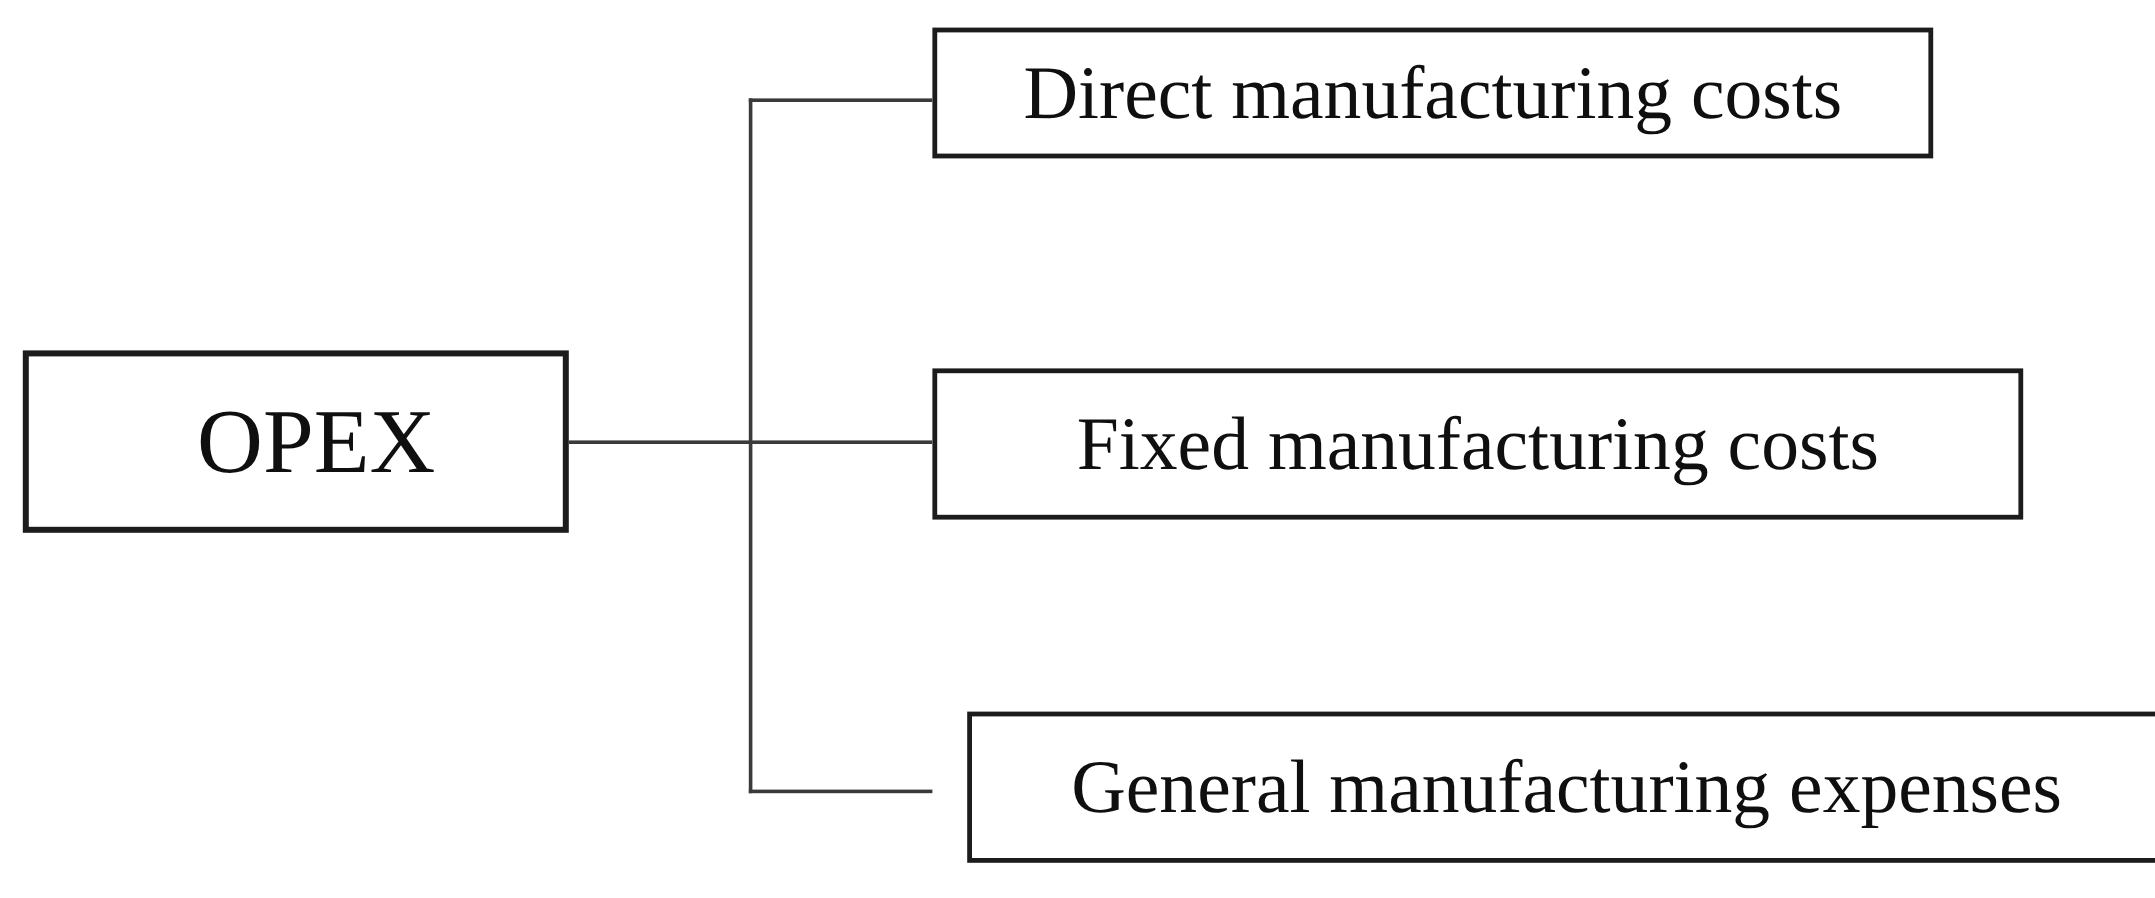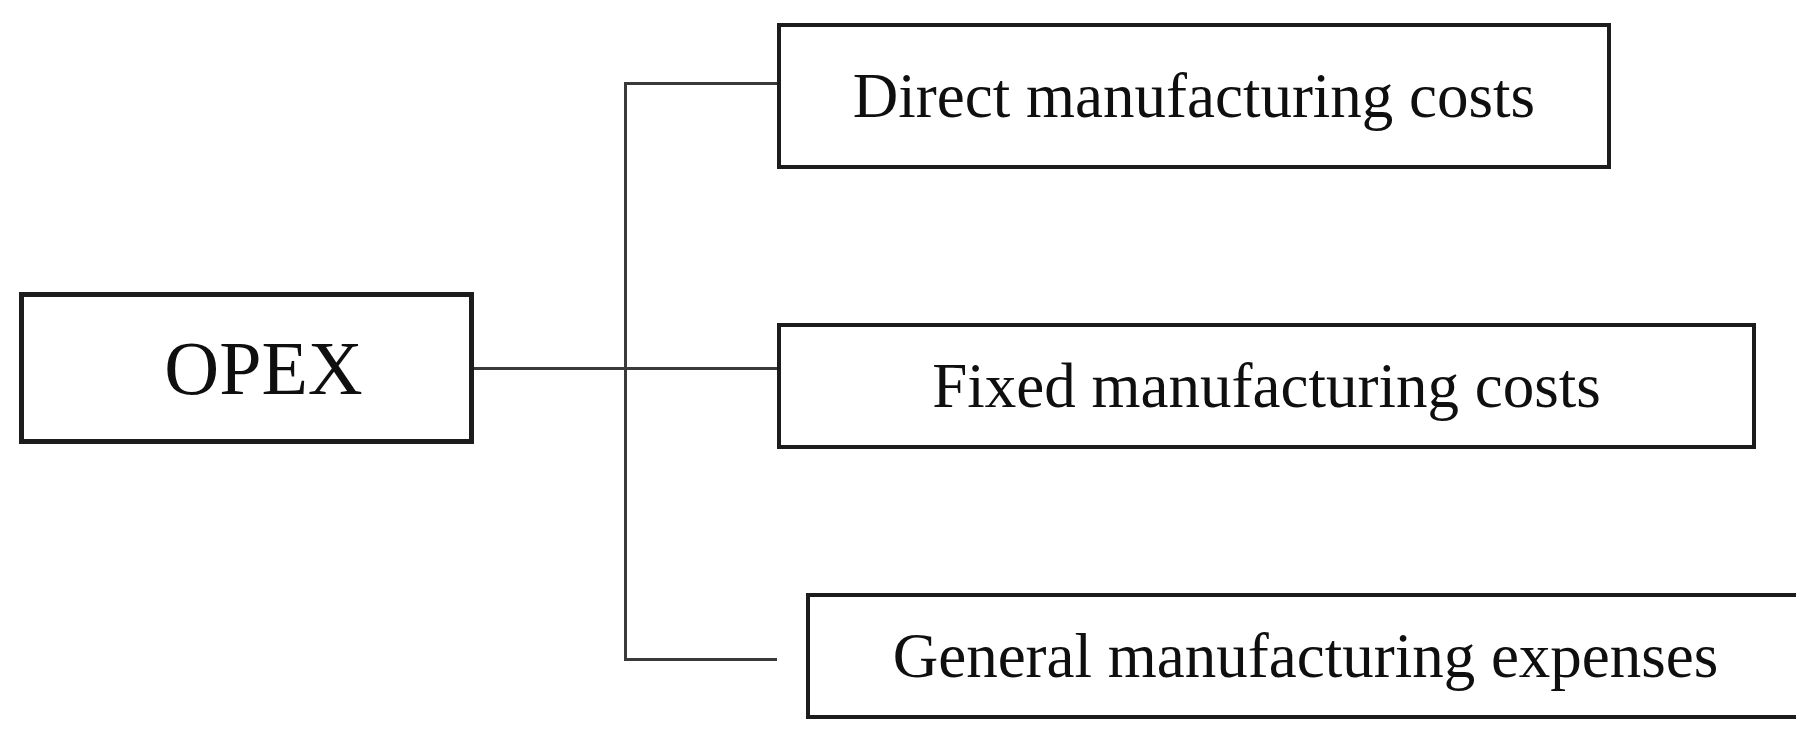--- a/index.html
+++ b/index.html
@@ -34,22 +34,22 @@
     line-height: 1;
   }
   .node.root {
     left: 19px; top: 292px;
     width: 455px; height: 152px;
     border-width: 5px;
     font-size: 76px;
     padding-left: 34px;
   }
   .node.child { font-size: 63px; }
-  .node.child-1 { left: 777px; top: 23px;  width: 834px; height: 146px; }
-  .node.child-2 { left: 777px; top: 307px; width: 979px; height: 126px; margin-top: 16px; }
+  .node.child-1 { left: 777px; top: 23px;  width: 834px; height: 109px; }
+  .node.child-2 { left: 777px; top: 307px; width: 909px; height: 126px; }
   .node.child-3 { left: 806px; top: 593px; width: 999px; height: 126px; }
   .line {
     position: absolute;
     background: var(--line);
   }
   .line.h { height: 3px; }
   .line.v { width: 3px; }
   .line.main-h   { left: 474px; top: 367px; width: 303px; }
   .line.spine-v  { left: 624px; top: 82px;  height: 579px; }
   .line.branch-top    { left: 624px; top: 82px;  width: 153px; }

